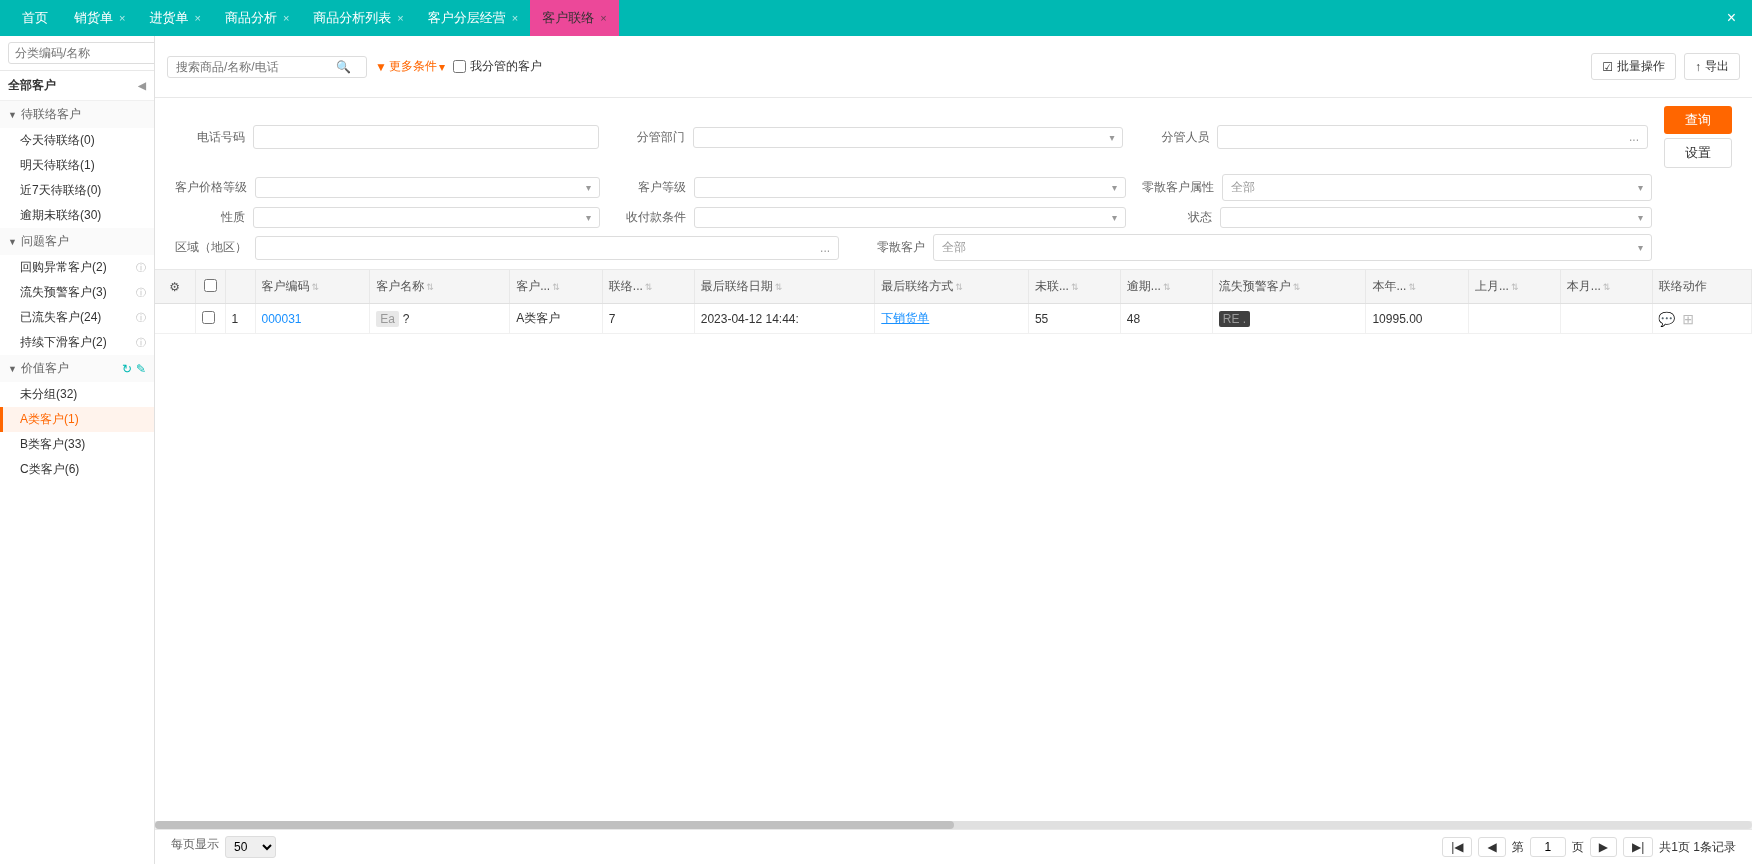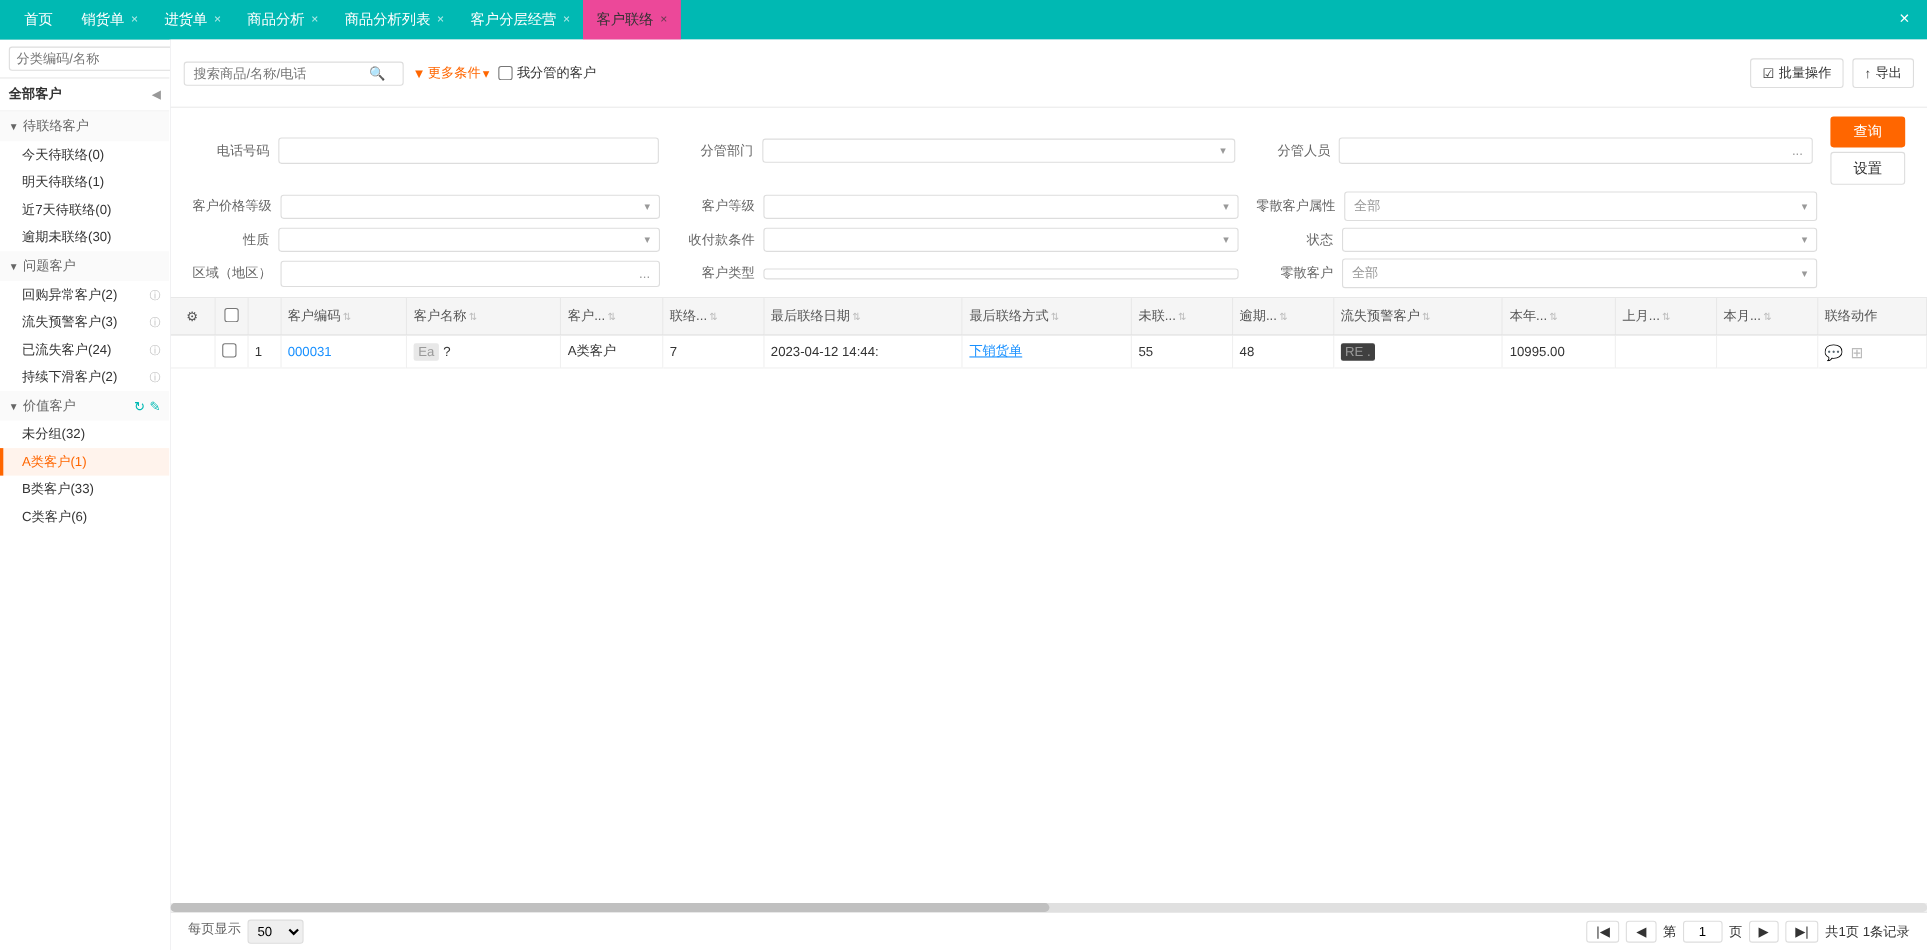--- a/index.html
+++ b/index.html
@@ -298,26 +298,20 @@
         </div>
         <div style="min-width:80px;padding:0 8px;"></div>
       </div>
 
       <div class="filter-row">
         <div class="filter-field" style="flex:2.5;">
           <span class="filter-field-label">区域（地区）</span>
           <div class="filter-field-input" style="flex:1;">
             <span></span>
             <span class="dots">...</span>
-          </div>
-        </div>
-        <div class="filter-field" style="flex:3;">
-          <span class="filter-field-label">客户类型</span>
-          <div class="filter-field-input" style="flex:1;">
-            <span></span>
           </div>
         </div>
         <div class="filter-field" style="flex:3;">
           <span class="filter-field-label">零散客户</span>
           <div class="filter-field-input" style="flex:1;">
             <span>全部</span>
             <span class="arrow">▾</span>
           </div>
         </div>
         <div style="min-width:80px;padding:0 8px;"></div>

